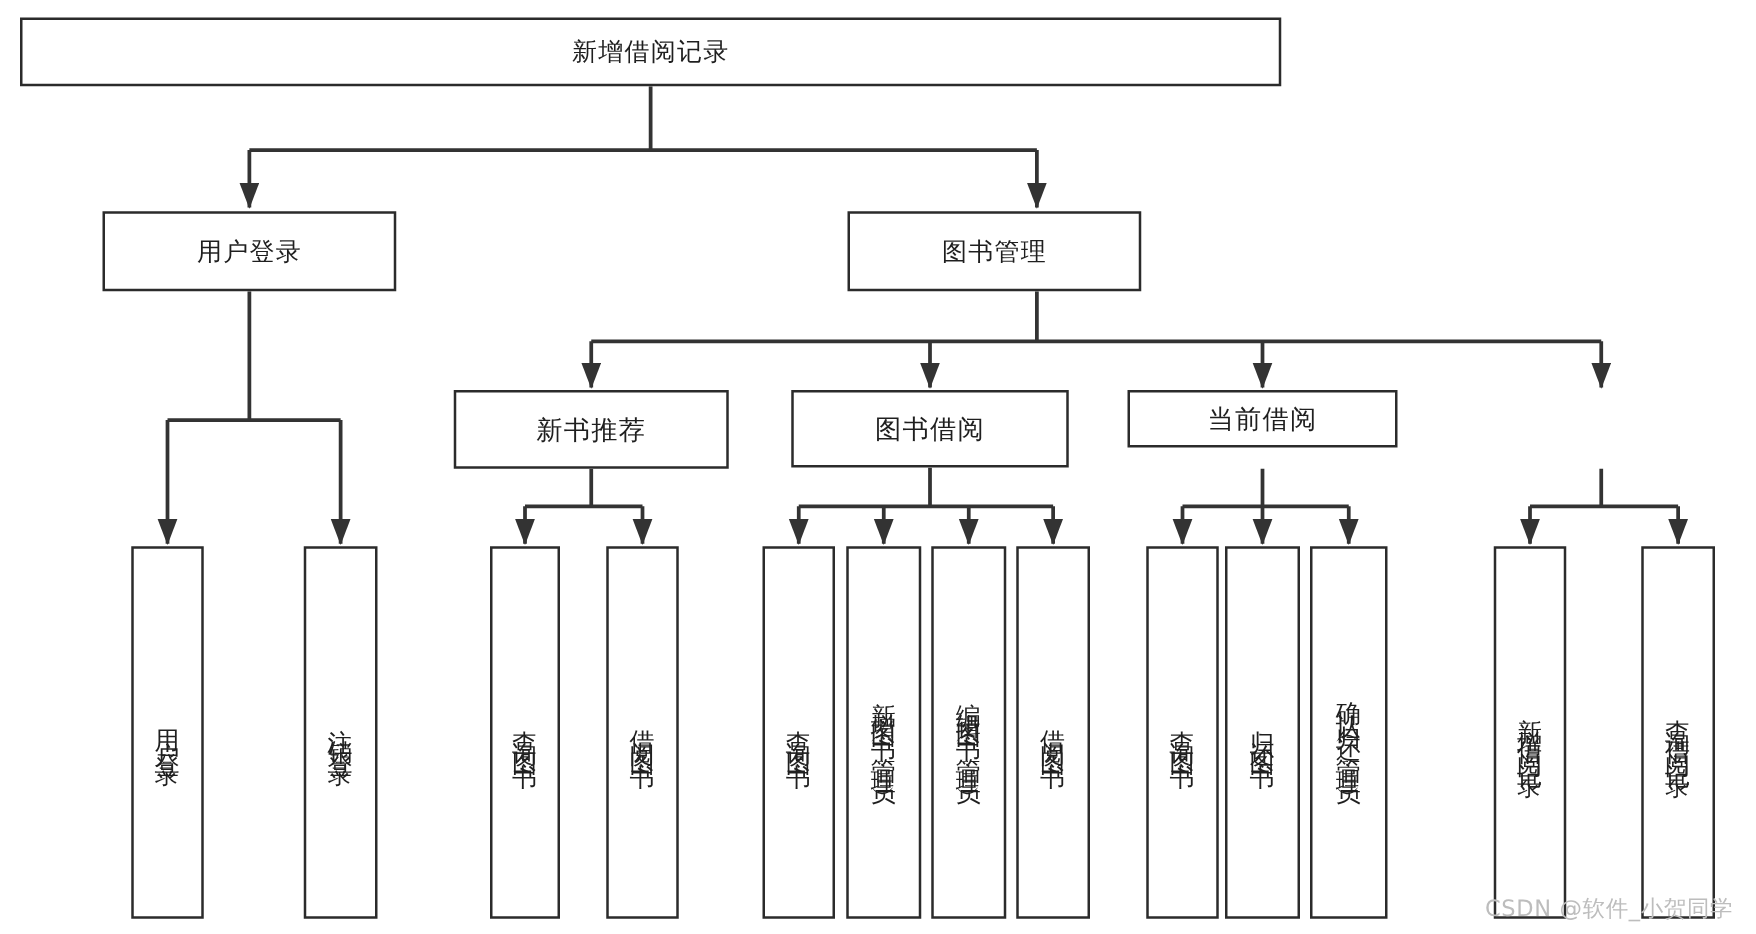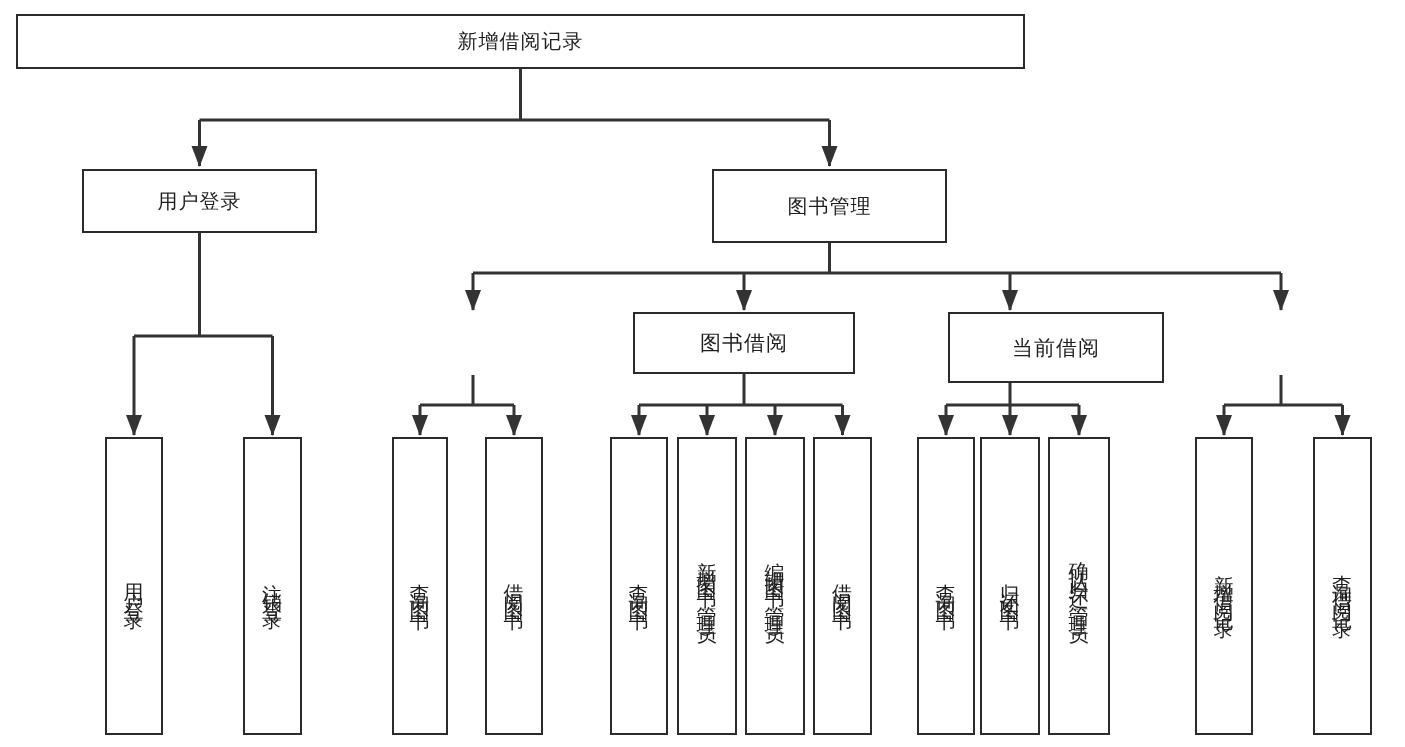--- a/index.html
+++ b/index.html
@@ -92,28 +92,31 @@
     </g>
   </svg>
 
   <div class="box h" style="left:16px;top:14px;width:1009px;height:55px">
     <span>新增借阅记录</span>
   </div>
 
   <div class="box h" style="left:82px;top:169px;width:235px;height:64px">
     <span>用户登录</span>
   </div>
-  <div class="box h" style="left:712px;top:169px;width:235px;height:74px">
+  <div class="box h" style="left:678px;top:169px;width:235px;height:64px">
     <span>图书管理</span>
   </div>
 
+  <div class="box h lv3" style="left:363px;top:312px;width:220px;height:63px">
+    <span>新书推荐</span>
+  </div>
   <div class="box h lv3" style="left:633px;top:312px;width:222px;height:62px">
     <span>图书借阅</span>
   </div>
-  <div class="box h lv3" style="left:948px;top:312px;width:216px;height:71px">
+  <div class="box h lv3" style="left:902px;top:312px;width:216px;height:46px">
     <span>当前借阅</span>
   </div>
 
   <div class="box v" style="left:105px;top:437px;width:58px;height:298px">
     <span>用户登录</span>
   </div>
   <div class="box v" style="left:243px;top:437px;width:59px;height:298px">
     <span>注销登录</span>
   </div>
 
@@ -147,13 +150,14 @@
     <span>确认归还（管理员）</span>
   </div>
 
   <div class="box v" style="left:1195px;top:437px;width:58px;height:298px">
     <span>新增借阅记录</span>
   </div>
   <div class="box v" style="left:1313px;top:437px;width:59px;height:298px">
     <span>查询借阅记录</span>
   </div>
 
+  <div class="watermark">CSDN @软件_小贺同学</div>
 </div>
 
 </body></html>

